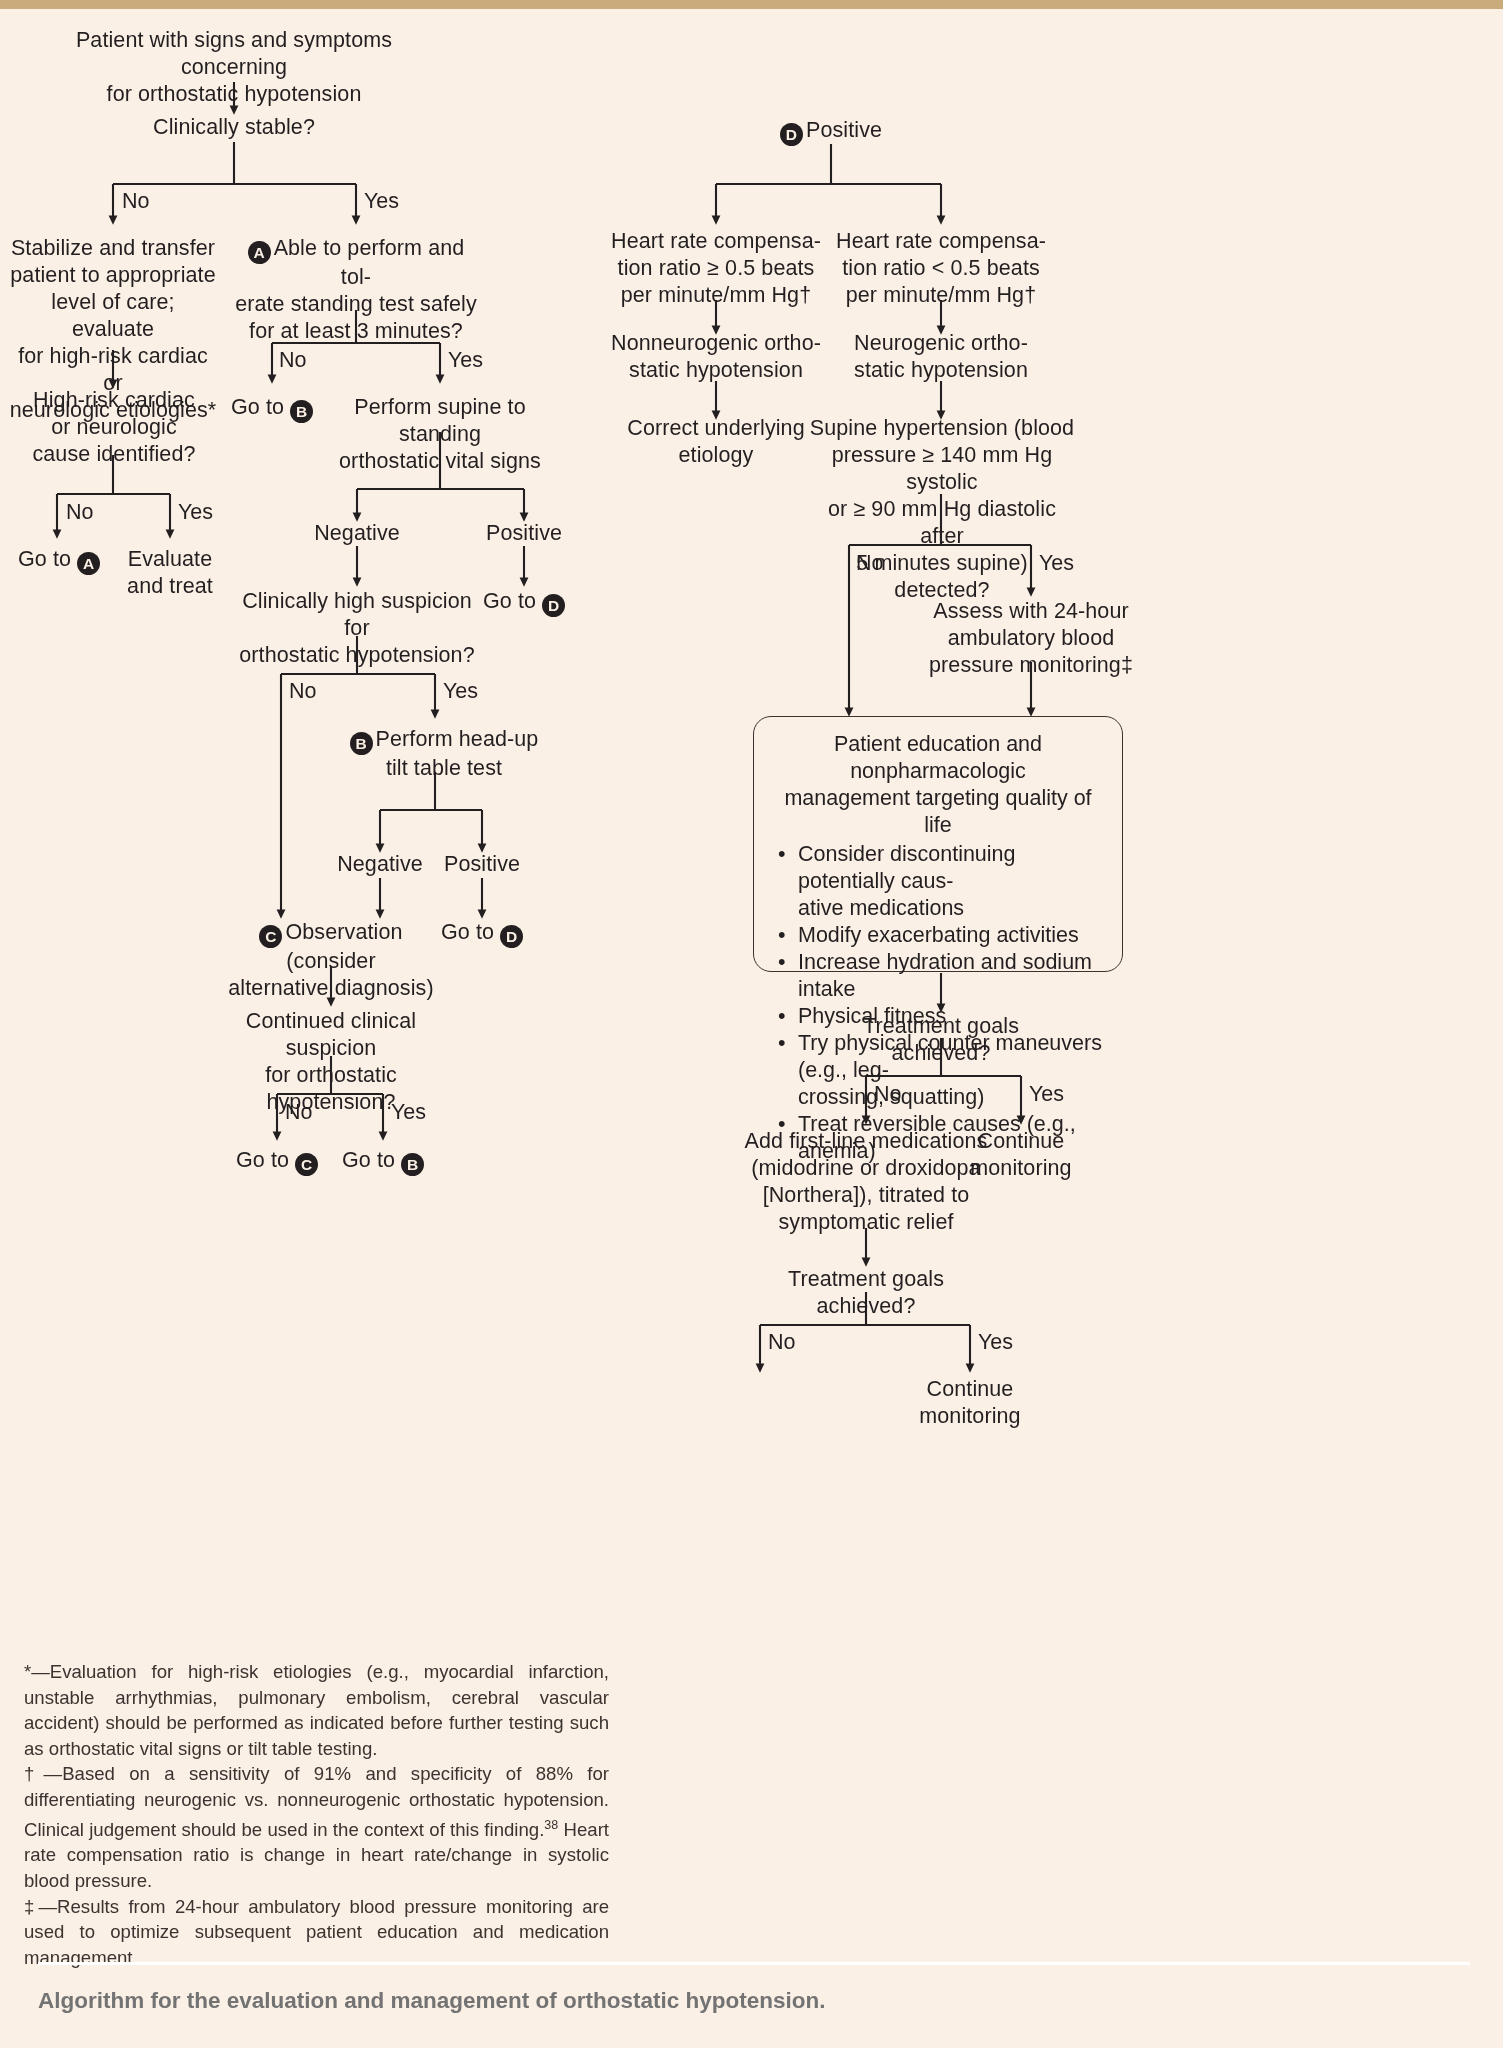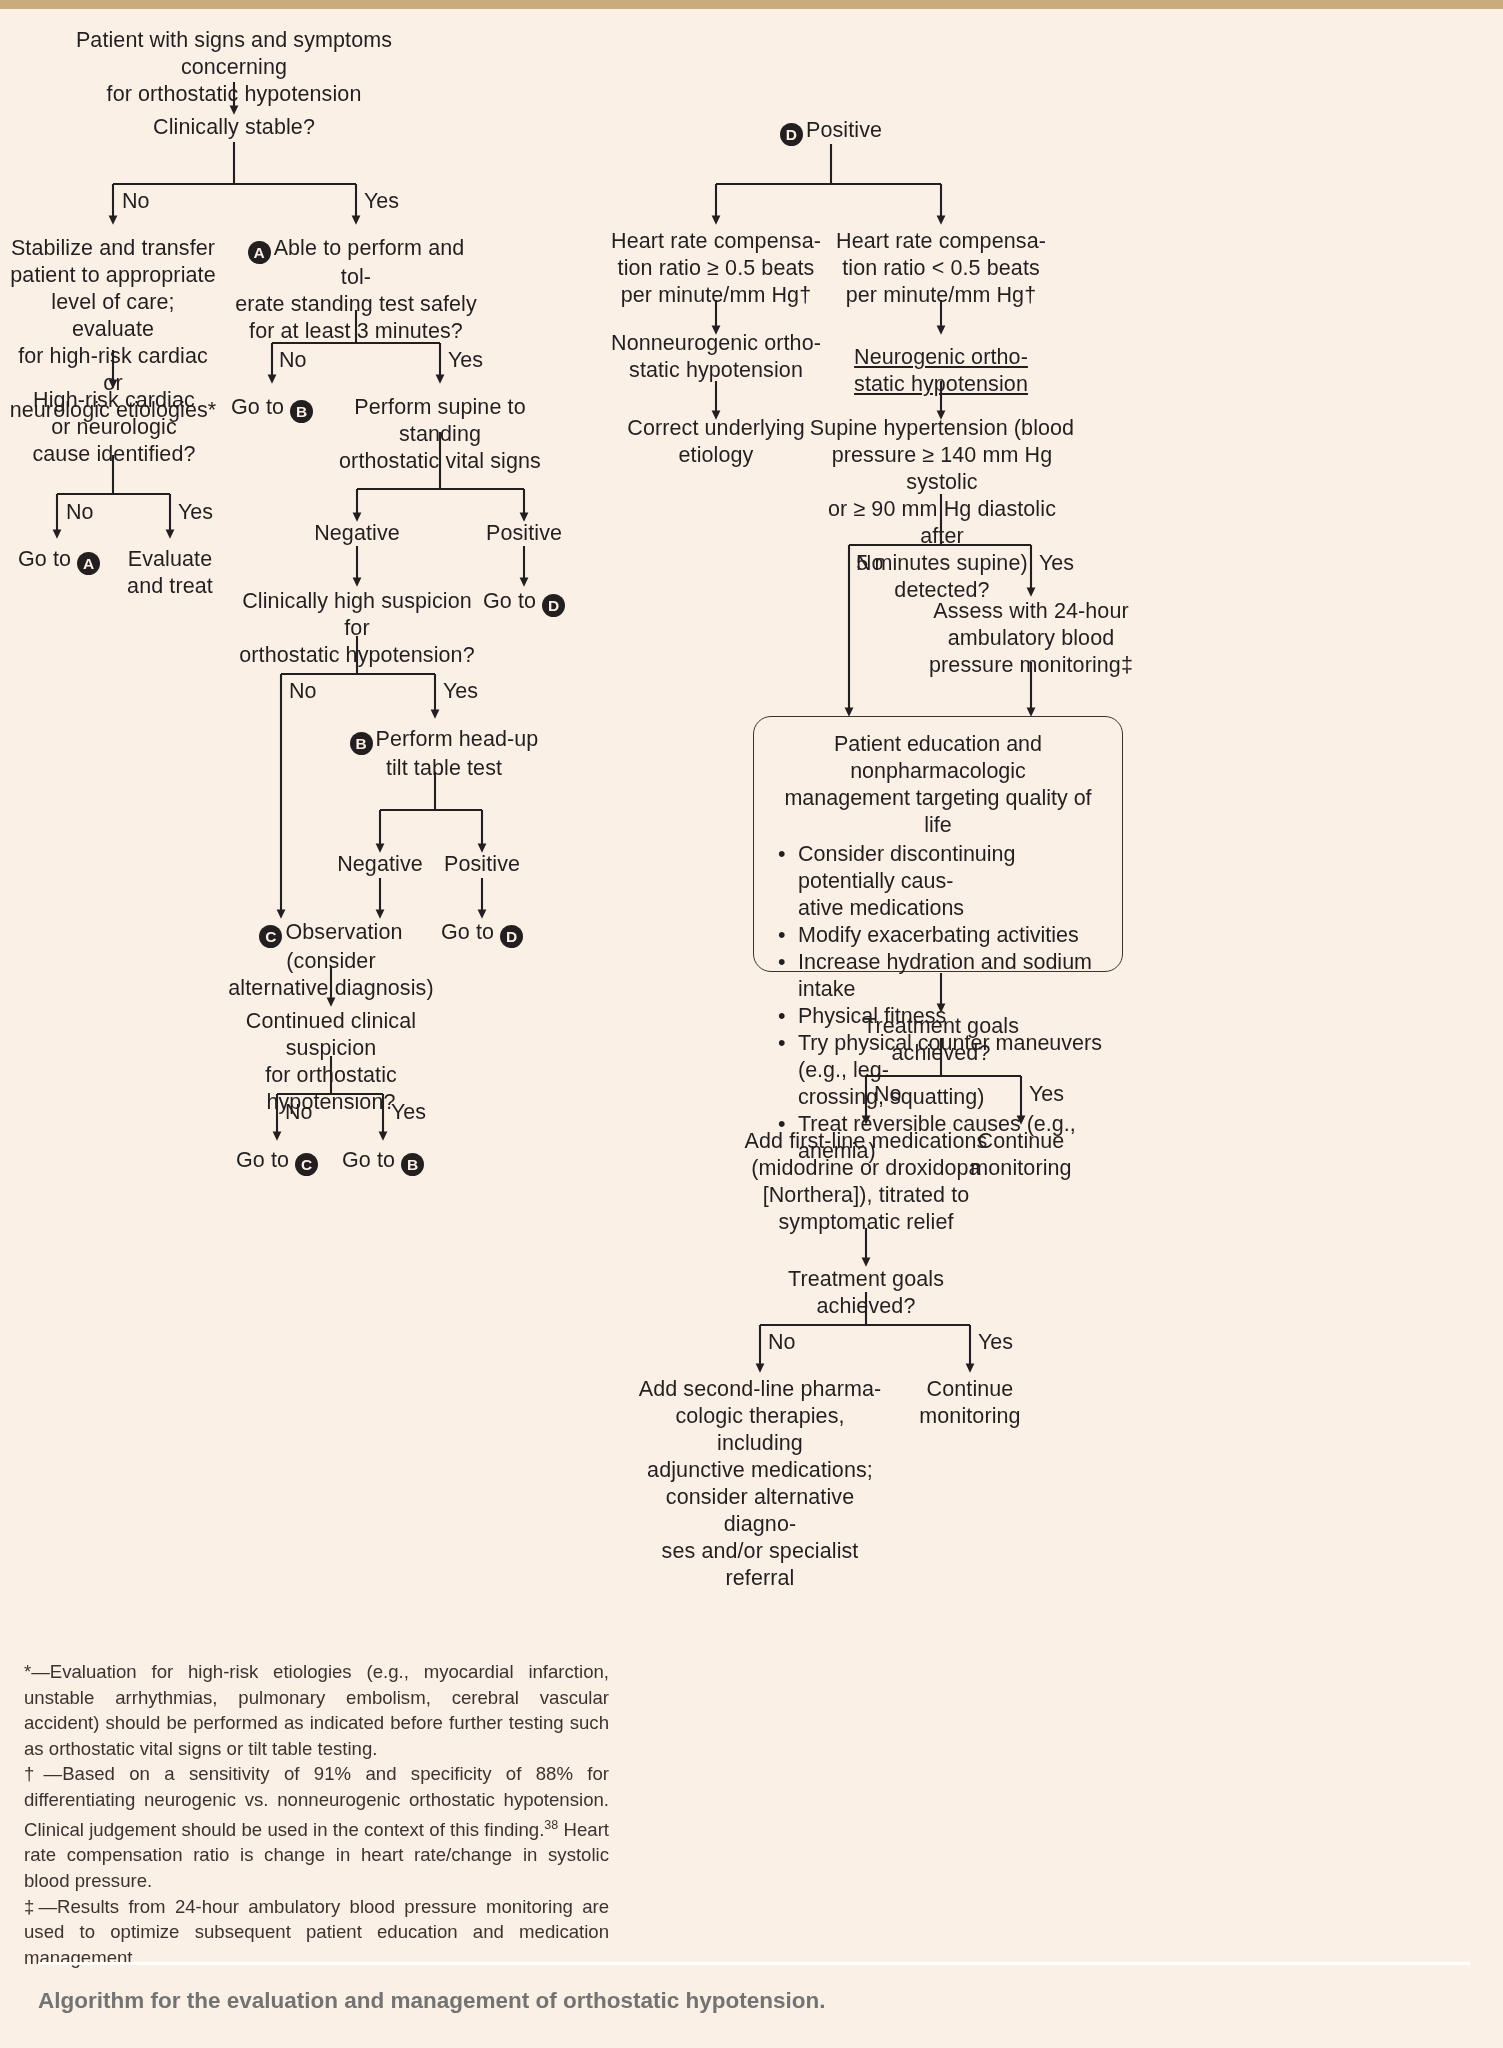--- a/index.html
+++ b/index.html
@@ -302,21 +302,21 @@
   <div class="nd" style="left:598px;top:228px;width:236px;">
     <span>Heart rate compensa-<br>tion ratio ≥ 0.5 beats<br>per minute/mm Hg†</span>
   </div>
   <div class="nd" style="left:823px;top:228px;width:236px;">
     <span>Heart rate compensa-<br>tion ratio &lt; 0.5 beats<br>per minute/mm Hg†</span>
   </div>
 
   <div class="nd" style="left:598px;top:330px;width:236px;">
     <span>Nonneurogenic ortho-<br>static hypotension</span>
   </div>
-  <div class="nd" style="left:828px;top:344px;width:226px;text-decoration:underline;">
+  <div class="nd" style="left:828px;top:330px;width:226px;">
     <span>Neurogenic ortho-<br>static hypotension</span>
   </div>
 
   <div class="nd" style="left:608px;top:415px;width:216px;">
     <span>Correct underlying<br>etiology</span>
   </div>
 
   <div class="nd" style="left:807px;top:415px;width:270px;">
     <span>Supine hypertension (blood<br>pressure ≥ 140 mm Hg systolic<br>or ≥ 90 mm Hg diastolic after<br>5 minutes supine) detected?</span>
   </div>
@@ -367,23 +367,20 @@
     <span>Treatment goals achieved?</span>
   </div>
 
   <div class="lbl" style="left:768px;top:1330px;">
     <span>No</span>
   </div>
   <div class="lbl" style="left:978px;top:1330px;">
     <span>Yes</span>
   </div>
 
-  <div class="nd" style="left:636px;top:1376px;width:248px;">
-    <span>Add second-line pharma-<br>cologic therapies, including<br>adjunctive medications;<br>consider alternative diagno-<br>ses and/or specialist referral</span>
-  </div>
 
   <div class="nd" style="left:908px;top:1376px;width:124px;">
     <span>Continue<br>monitoring</span>
   </div>
 
   <div id="footnotes" style="left:24px;top:1659px;width:585px;">
     <p>*—Evaluation for high-risk etiologies (e.g., myocardial infarction, unstable arrhythmias, pulmonary embolism, cerebral vascular accident) should be performed as indicated before further testing such as orthostatic vital signs or tilt table testing.</p>
     <p><span>†—Based on a sensitivity of 91% and specificity of 88% for differentiating neurogenic vs. nonneurogenic orthostatic hypotension. Clinical judgement should be used in the context of this finding.</span><sup>38</sup><span> Heart rate compensation ratio is change in heart rate/change in systolic blood pressure.</span></p>
     <p>‡—Results from 24-hour ambulatory blood pressure monitoring are used to optimize subsequent patient education and medication management.</p>
   </div>

